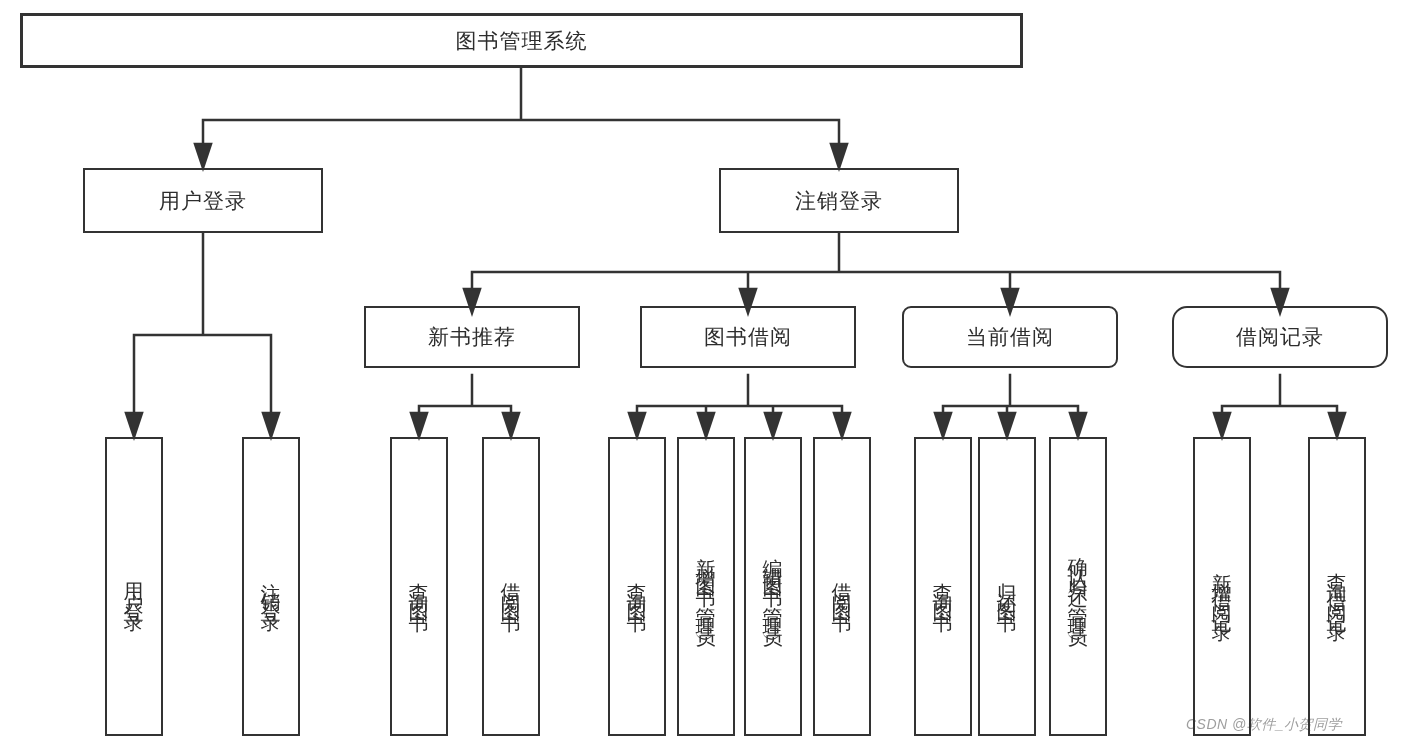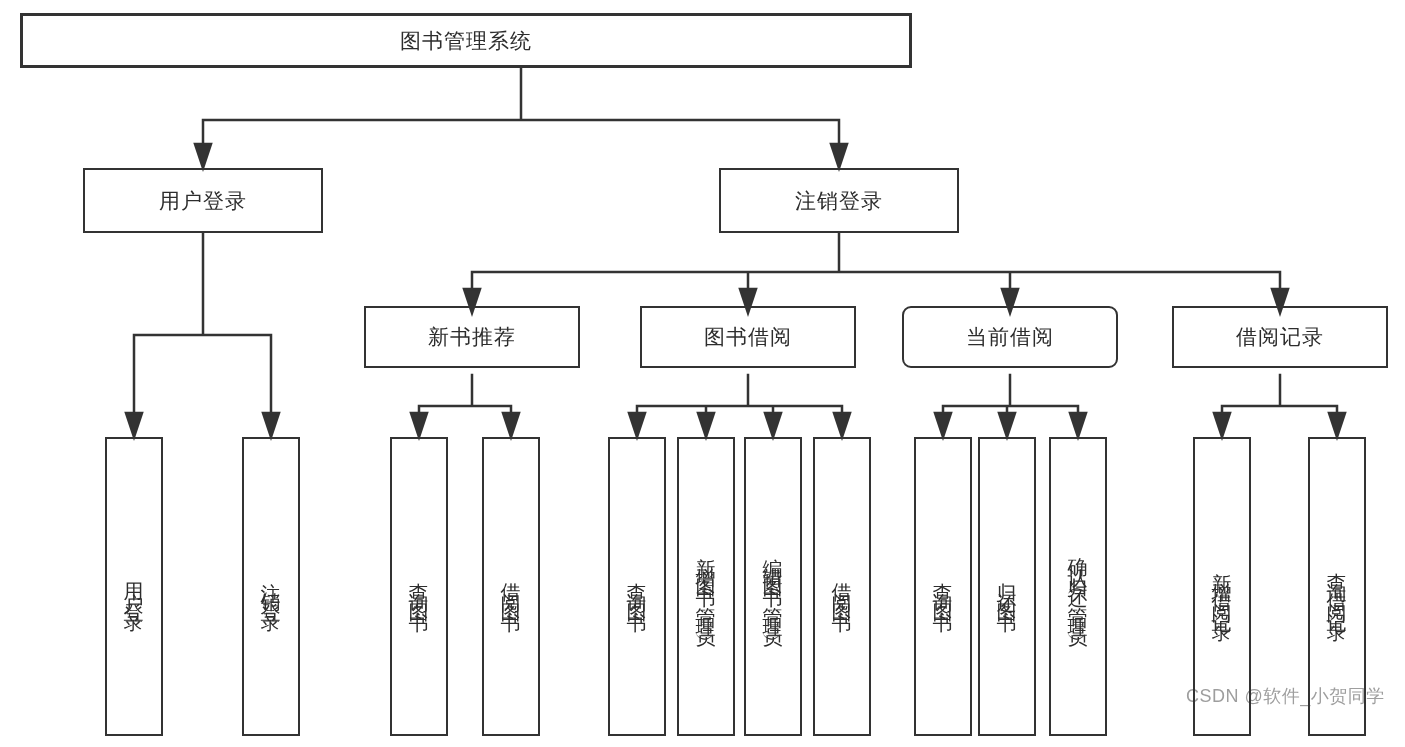--- a/index.html
+++ b/index.html
@@ -39,54 +39,55 @@
   }
   .node.v span {
     writing-mode: vertical-rl;
     text-orientation: mixed;
     font-size: 20px;
     letter-spacing: 10px;
     line-height: 1;
     white-space: nowrap;
   }
   
-  .n-root  { left: 20px;   top: 13px;  width: 892px; height: 55px; border-width: 3px; }
+  .n-root  { left: 20px;   top: 13px;  width: 1003px; height: 55px; border-width: 3px; }
   
   .n-login { left: 83px;   top: 168px; width: 240px;  height: 65px; }
   .n-mgmt  { left: 719px;  top: 168px; width: 240px;  height: 65px; }
   
   .lv3     { top: 306px; height: 62px; width: 216px; }
   .n-l3-0  { left: 364px;  }
   .n-l3-1  { left: 640px;  }
   .n-l3-2  { left: 902px; border-radius: 9px;  }
-  .n-l3-3  { left: 1172px; }
+  .n-l3-3  { left: 1172px; border-radius: 15px; }
   
   .lv4     { top: 437px; height: 299px; width: 58px; }
   .n-l4-0  { left: 105px;  }
   .n-l4-1  { left: 242px;  }
   .n-l4-2  { left: 390px;  }
   .n-l4-3  { left: 482px;  }
   .n-l4-4  { left: 608px;  }
   .n-l4-5  { left: 677px;  }
   .n-l4-6  { left: 744px;  }
   .n-l4-7  { left: 813px;  }
   .n-l4-8  { left: 914px;  }
   .n-l4-9  { left: 978px;  }
   .n-l4-10 { left: 1049px; }
   .n-l4-11 { left: 1193px; }
   .n-l4-12 { left: 1308px; }
   .watermark {
     position: absolute;
     left: 1186px;
-    top: 684px;
-    font-size: 18px;
+    top: 716px;
+    font-size: 14px;
     letter-spacing: 0.5px;
     color: #9e9e9e;
     white-space: nowrap;
     z-index: 1;
+    font-style: italic;
   }
 </style>
 </head>
 <body>
 
 <div class="canvas">
 
   <div class="watermark">CSDN @软件_小贺同学</div>
 
   <svg class="connectors" width="1405" height="747" viewBox="0 0 1405 747">

